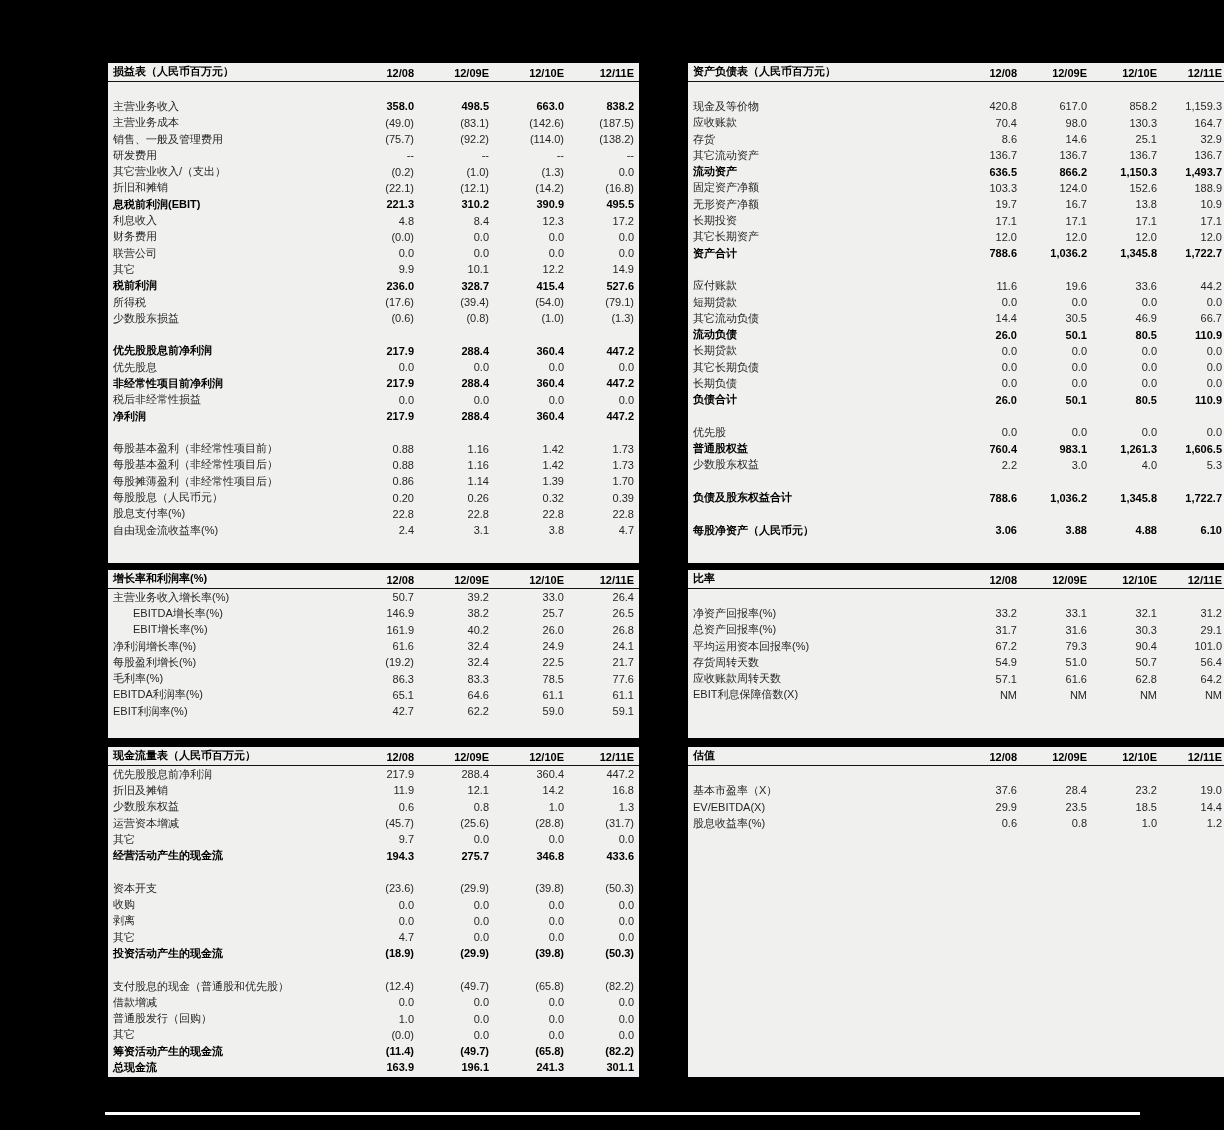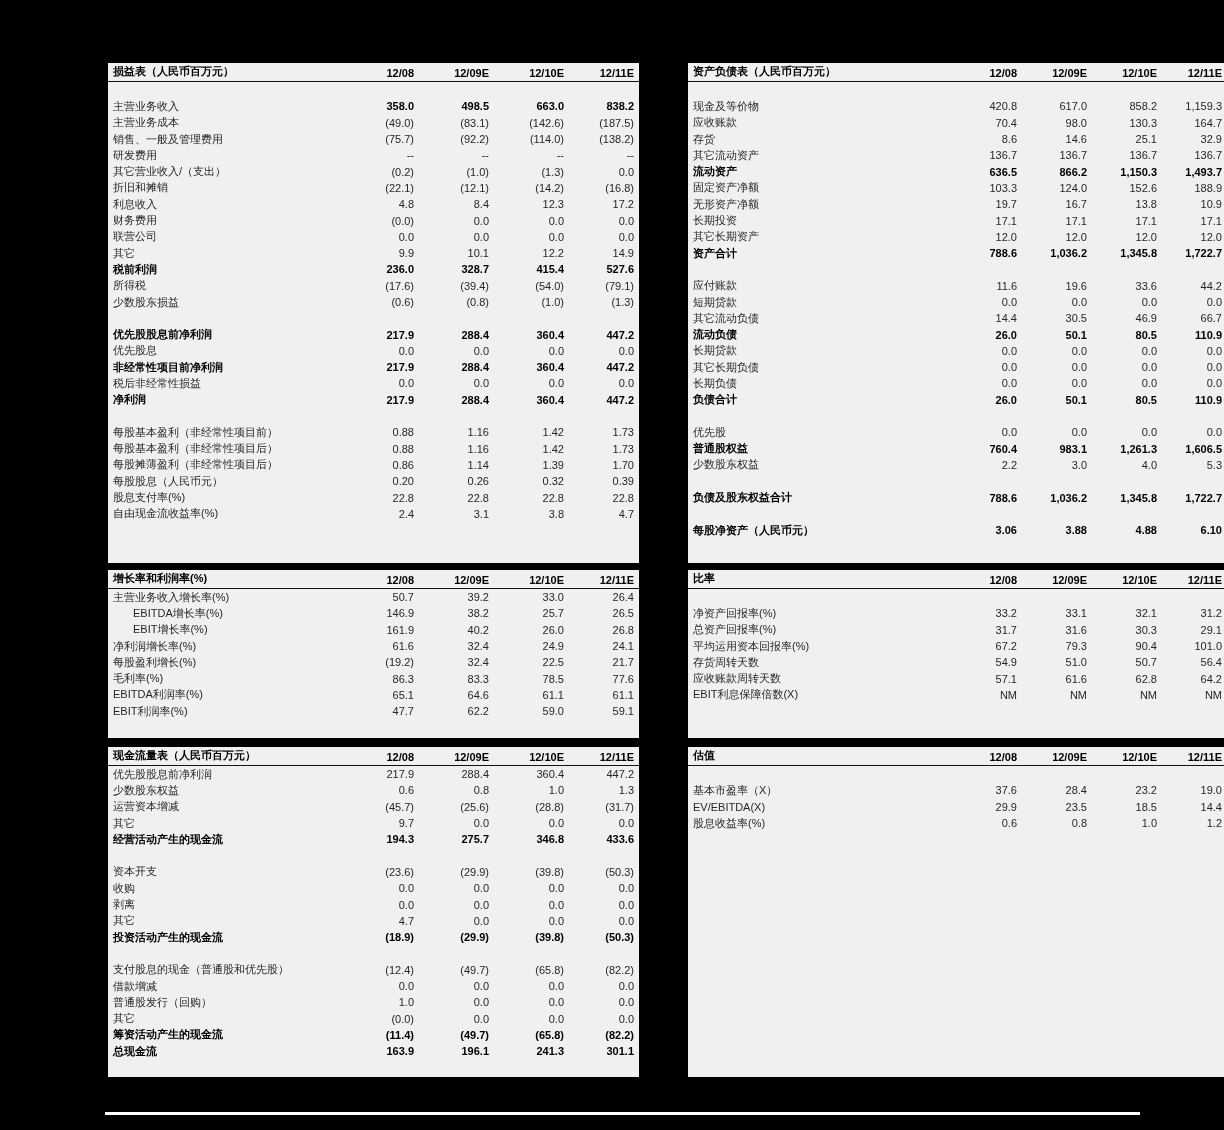--- a/index.html
+++ b/index.html
@@ -75,20 +75,27 @@
         <div class="num">0.0</div>
       </div>
       <div class="row">
         <div class="tlabel">折旧和摊销</div>
         <div class="num">(22.1)</div>
         <div class="num">(12.1)</div>
         <div class="num">(14.2)</div>
         <div class="num">(16.8)</div>
       </div>
       <div class="row">
+        <div class="tlabel b">息税前利润(EBIT)</div>
+        <div class="num b">221.3</div>
+        <div class="num b">310.2</div>
+        <div class="num b">390.9</div>
+        <div class="num b">495.5</div>
+      </div>
+      <div class="row">
         <div class="tlabel">利息收入</div>
         <div class="num">4.8</div>
         <div class="num">8.4</div>
         <div class="num">12.3</div>
         <div class="num">17.2</div>
       </div>
       <div class="row">
         <div class="tlabel">财务费用</div>
         <div class="num">(0.0)</div>
         <div class="num">0.0</div>
@@ -262,21 +269,21 @@
       </div>
       <div class="row">
         <div class="tlabel">EBITDA利润率(%)</div>
         <div class="num">65.1</div>
         <div class="num">64.6</div>
         <div class="num">61.1</div>
         <div class="num">61.1</div>
       </div>
       <div class="row">
         <div class="tlabel">EBIT利润率(%)</div>
-        <div class="num">47.7</div>
+        <div class="num">42.7</div>
         <div class="num">62.2</div>
         <div class="num">59.0</div>
         <div class="num">59.1</div>
       </div>
     </section>
   <section class="tbl left s3">
       <div class="thead">
         <div class="tlabel">现金流量表（人民币百万元）</div>
         <div class="num">12/08</div>
         <div class="num">12/09E</div>
@@ -284,20 +291,27 @@
         <div class="num">12/11E</div>
       </div>
       <div class="row">
         <div class="tlabel">优先股股息前净利润</div>
         <div class="num">217.9</div>
         <div class="num">288.4</div>
         <div class="num">360.4</div>
         <div class="num">447.2</div>
       </div>
       <div class="row">
+        <div class="tlabel">折旧及摊销</div>
+        <div class="num">11.9</div>
+        <div class="num">12.1</div>
+        <div class="num">14.2</div>
+        <div class="num">16.8</div>
+      </div>
+      <div class="row">
         <div class="tlabel">少数股东权益</div>
         <div class="num">0.6</div>
         <div class="num">0.8</div>
         <div class="num">1.0</div>
         <div class="num">1.3</div>
       </div>
       <div class="row">
         <div class="tlabel">运营资本增减</div>
         <div class="num">(45.7)</div>
         <div class="num">(25.6)</div>

